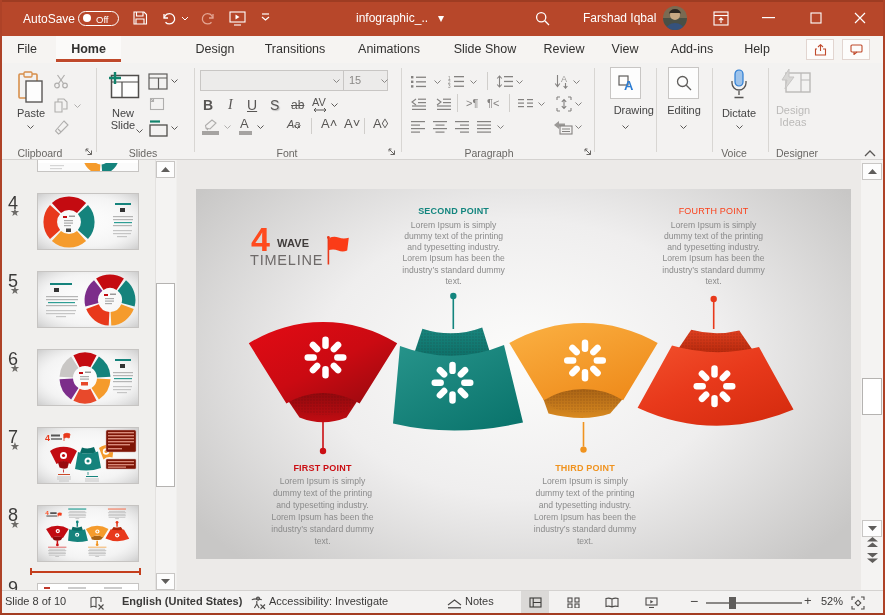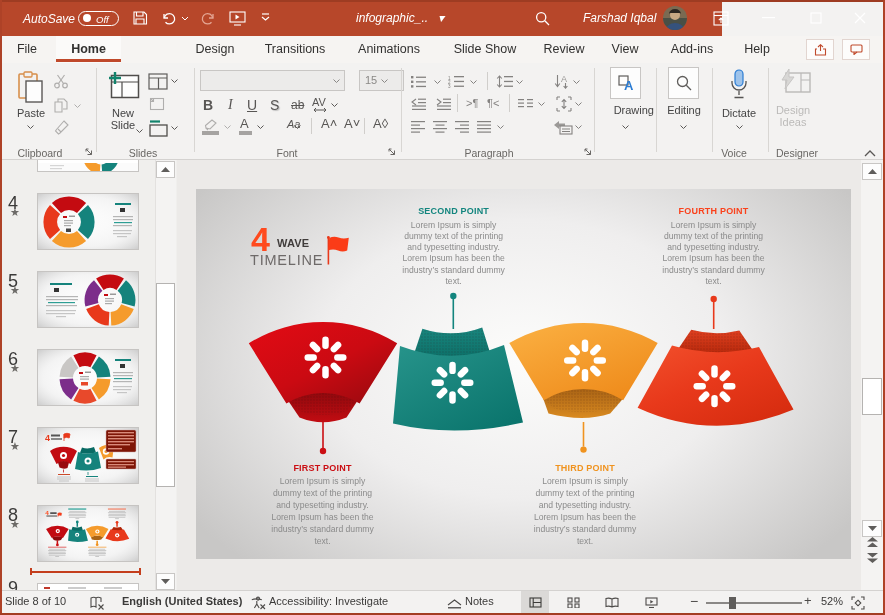--- a/index.html
+++ b/index.html
@@ -1,21 +1,21 @@
 <!DOCTYPE html>
 <html><head>
 <meta charset="utf-8">
 <style>
   * { margin:0; padding:0; box-sizing:border-box; }
   html,body { width:885px; height:615px; overflow:hidden; }
   body { font-family:"Liberation Sans", sans-serif; position:relative; background:#f3f2f1; }
   .abs { position:absolute; }
 
   
-  #titlebar { left:0; top:0; width:722px; height:36px; background:#b7472a; color:#fff;font-style:italic; }
+  #titlebar { left:0; top:0; width:885px; height:36px; background:#b7472a; color:#fff; }
   #titlebar .t { position:absolute; font-size:12px; color:#fff; }
   #autosave-lbl { left:23px; top:12px; font-size:11.5px; }
   #autosave-pill { position:absolute; left:78px; top:10.5px; width:41px; height:15px; border:1px solid #fff; border-radius:8px; }
   #autosave-pill .knob { position:absolute; left:4px; top:2.5px; width:8px; height:8px; background:#fff; border-radius:50%; }
   #autosave-pill .off { position:absolute; left:17px; top:2px; font-size:9.5px; color:#fff; }
 
   
   #tabrow { left:0; top:36px; width:885px; height:27px; background:#f6f4f2; }
   .tab { position:absolute; top:0; height:27px; line-height:26px; font-size:12.5px; color:#323130; text-align:center; }
   #tab-home { background:#fbfaf9; font-weight:bold; }
@@ -228,21 +228,21 @@
   <svg class="abs chev" style="left:171px;top:63px" viewBox="0 0 7 4" fill="none" stroke="#5a5856" stroke-width="1">
       <path d="M0.5 0.5 l3 3 l3-3"></path>
     </svg>
   <div class="glabel" style="left:83px;">Slides</div>
   <div class="gsep" style="left:194px;"></div>
 
   <div class="abs" style="left:200px;top:7px;width:145px;height:21px;background:#ecebea;border:1px solid #c8c6c4;"></div>
   <svg class="abs chev" style="left:333px;top:16px" viewBox="0 0 7 4" fill="none" stroke="#8a8886" stroke-width="1">
       <path d="M0.5 0.5 l3 3 l3-3"></path>
     </svg>
-  <div class="abs" style="left:359px;top:7px;width:45px;height:21px;background:#ecebea;border:1px solid #c8c6c4;font-size:11px;color:#8a8886;padding:3px 0 0 5px;">15</div>
+  <div class="abs" style="left:343px;top:7px;width:45px;height:21px;background:#ecebea;border:1px solid #c8c6c4;font-size:11px;color:#8a8886;padding:3px 0 0 5px;">15</div>
   <svg class="abs chev" style="left:381px;top:16px" viewBox="0 0 7 4" fill="none" stroke="#8a8886" stroke-width="1">
       <path d="M0.5 0.5 l3 3 l3-3"></path>
     </svg>
   <div class="ricon" style="left:203px;top:34px;font-size:14px;font-weight:bold;color:#585654;">B</div>
   <div class="ricon" style="left:228px;top:34px;font-size:14px;font-style:italic;font-family:'Liberation Serif',serif;color:#585654;">I</div>
   <div class="ricon" style="left:247px;top:34px;font-size:14px;text-decoration:underline;color:#585654;">U</div>
   <div class="ricon" style="left:270px;top:34px;font-size:14px;color:#585654;text-shadow:1px 1px 1px #bbb;">S</div>
   <div class="ricon" style="left:291px;top:35px;font-size:12px;text-decoration:line-through;color:#585654;">ab</div>
   <div class="ricon" style="left:312px;top:33px;font-size:11px;color:#585654;">AV</div>
   <svg class="abs" style="left:313px;top:44px" width="14" height="6" viewBox="0 0 14 6" fill="none" stroke="#585654" stroke-width="1">
@@ -826,21 +826,21 @@
         <path d="M2.2 3 Q 7 0.8 11.5 2.6 Q 16.5 4.5 21.8 2.8 L 20.2 15.5 Q 15.5 17.3 11 15.4 Q 6.5 13.5 1.2 15.2 Z" fill="#fb3c17"></path>
       </g>
     </svg>
 
     <div class="abs" style="left:55px;top:33px;font-size:34px;line-height:34px;font-weight:bold;color:#ff4a1e;">4</div>
     <div class="abs" style="left:81px;top:47px;font-size:11px;line-height:15px;font-weight:bold;color:#403c3b;letter-spacing:0.2px;">WAVE</div>
     <div class="abs" style="left:54px;top:63.5px;font-size:14.5px;line-height:14.5px;color:#6e6a69;letter-spacing:0.8px;">TIMELINE</div>
 
     <div class="abs" style="left:187.6px;top:17.5px;width:140px;text-align:center;font-size:9px;line-height:9px;font-weight:bold;color:#13857e;letter-spacing:0.2px;">SECOND POINT</div>
     <div class="abs" style="left:192.6px;top:30.7px;width:130px;text-align:center;font-size:8.6px;line-height:11.2px;color:#8b8b8b;">Lorem Ipsum is simply<br>dummy text of the printing<br>and typesetting industry.<br>Lorem Ipsum has been the<br>industry’s standard dummy<br>text.</div>
-    <div class="abs" style="left:447.5px;top:17.5px;width:140px;text-align:center;font-size:9px;line-height:9px;font-weight:bold;color:#fa421c;letter-spacing:0.2px;">FOURTH POINT</div>
+    <div class="abs" style="left:447.5px;top:17.5px;width:140px;text-align:center;font-size:9px;line-height:9px;font-weight:normal;color:#fa421c;letter-spacing:0.2px;">FOURTH POINT</div>
     <div class="abs" style="left:452.5px;top:30.7px;width:130px;text-align:center;font-size:8.6px;line-height:11.2px;color:#8b8b8b;">Lorem Ipsum is simply<br>dummy text of the printing<br>and typesetting industry.<br>Lorem Ipsum has been the<br>industry’s standard dummy<br>text.</div>
     <div class="abs" style="left:56.5px;top:274.5px;width:140px;text-align:center;font-size:9px;line-height:9px;font-weight:bold;color:#cb0e13;letter-spacing:0.2px;">FIRST POINT</div>
     <div class="abs" style="left:61.5px;top:285.7px;width:130px;text-align:center;font-size:8.6px;line-height:12px;color:#8b8b8b;">Lorem Ipsum is simply<br>dummy text of the printing<br>and typesetting industry.<br>Lorem Ipsum has been the<br>industry’s standard dummy<br>text.</div>
     <div class="abs" style="left:319px;top:274.5px;width:140px;text-align:center;font-size:9px;line-height:9px;font-weight:bold;color:#f0931f;letter-spacing:0.2px;">THIRD POINT</div>
     <div class="abs" style="left:324px;top:285.7px;width:130px;text-align:center;font-size:8.6px;line-height:12px;color:#8b8b8b;">Lorem Ipsum is simply<br>dummy text of the printing<br>and typesetting industry.<br>Lorem Ipsum has been the<br>industry’s standard dummy<br>text.</div>
   </div>
 
   <div class="abs" style="left:684px;top:0;width:22px;height:430px;background:#f4f3f2;"></div>
   <div class="sb-btn" style="left:685px;top:3px;width:20px;height:17px;">
     <svg width="9" height="5" viewBox="0 0 9 5">

